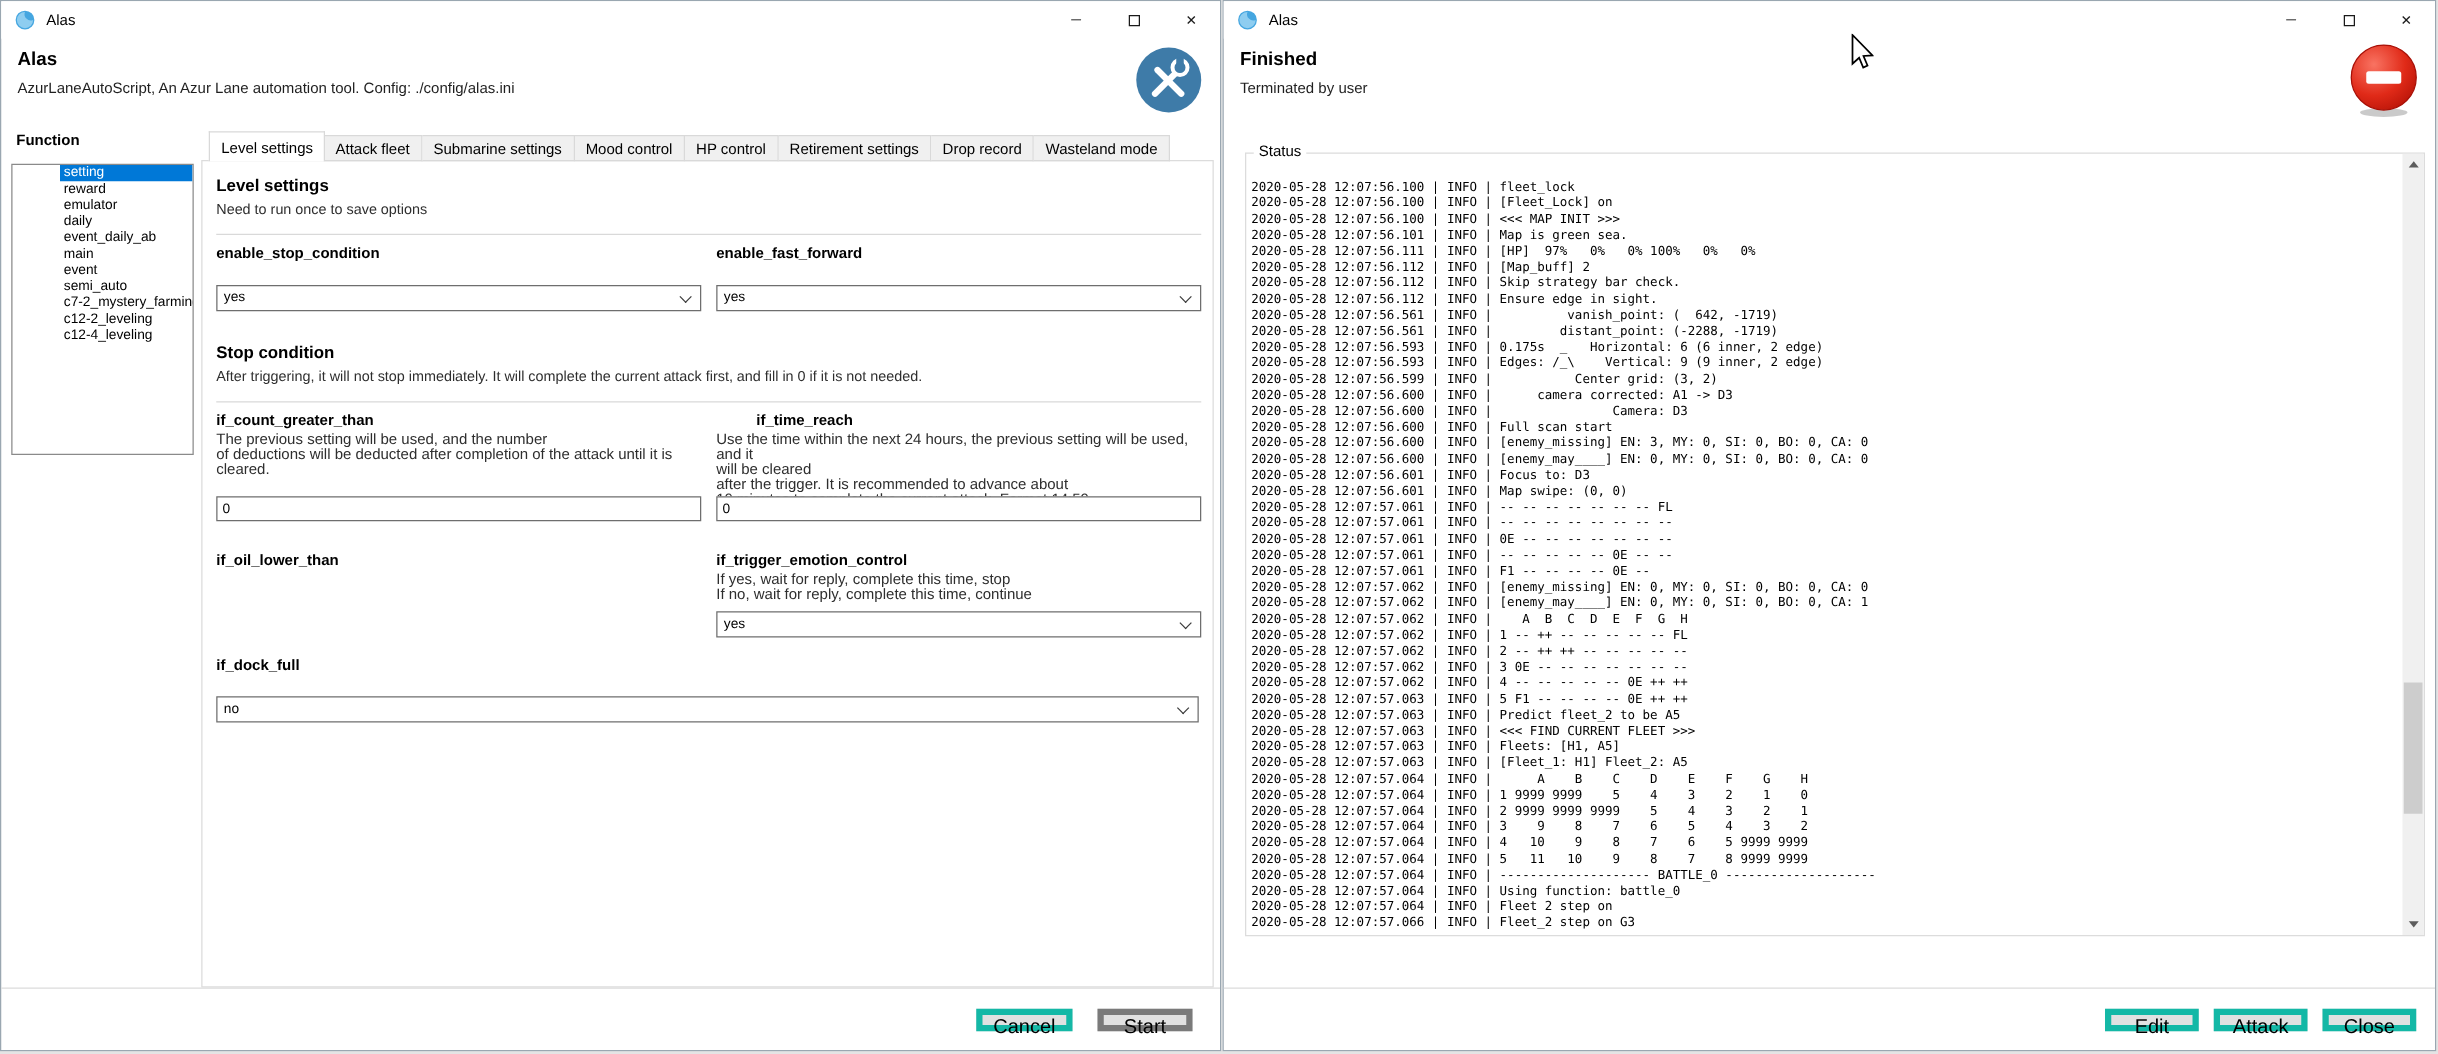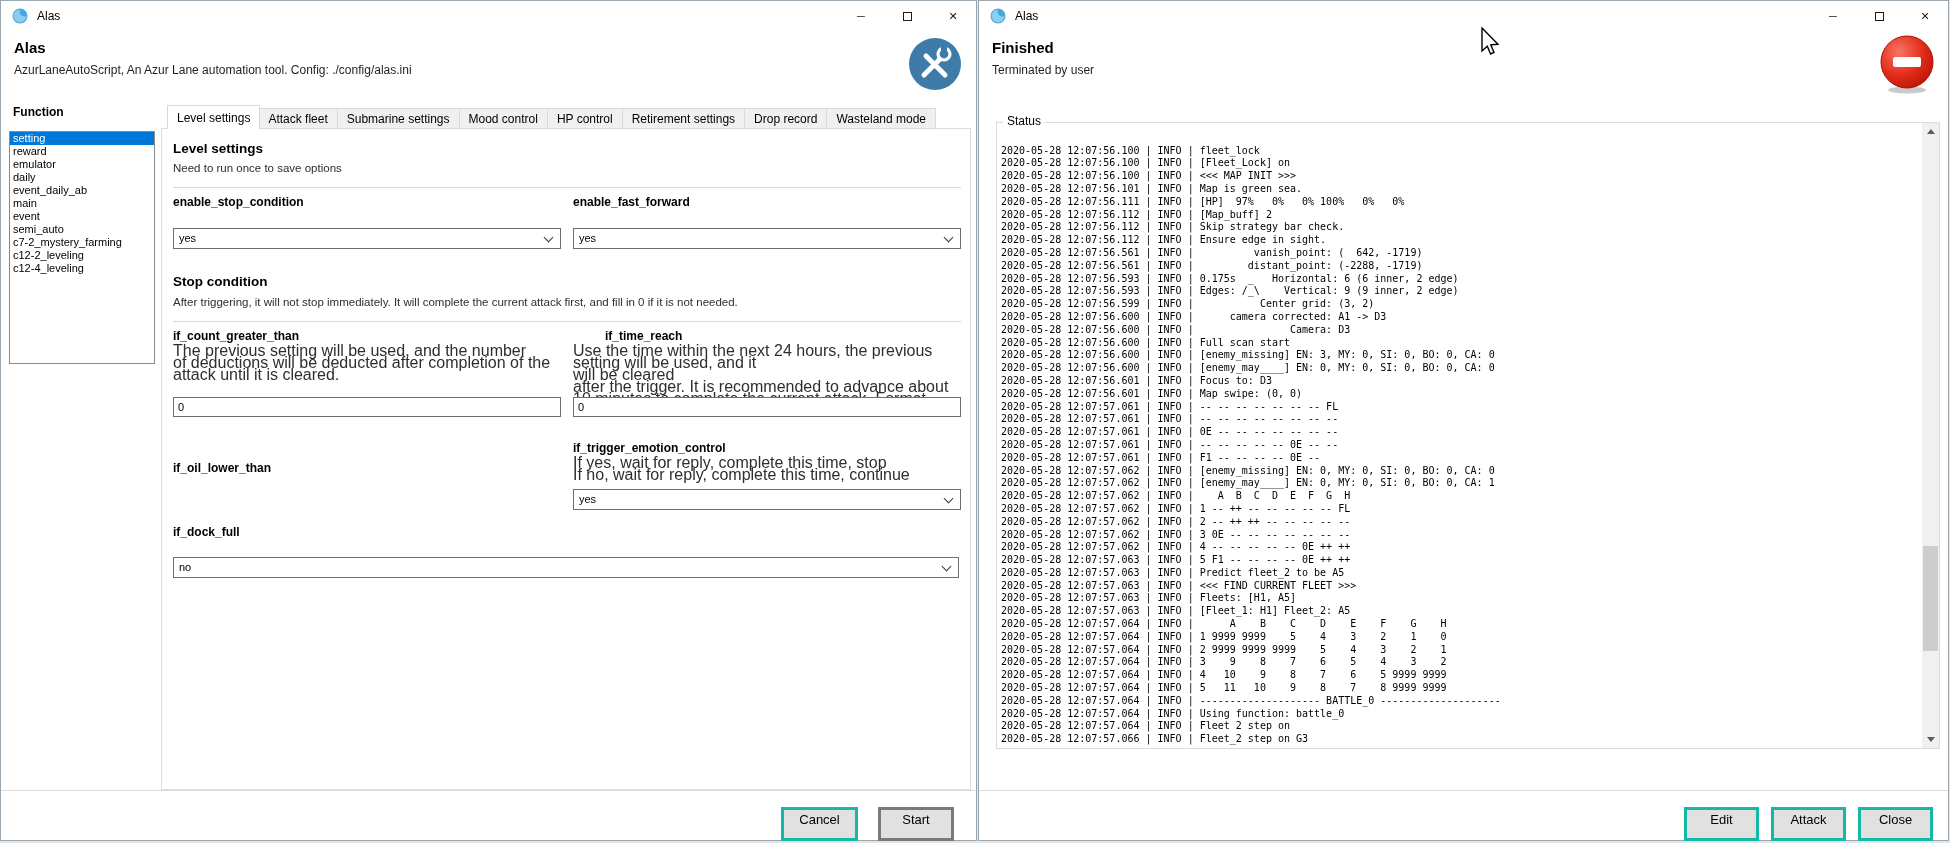--- a/index.html
+++ b/index.html
@@ -23,53 +23,53 @@
 
   
   .header-title { position:absolute; left:13px; top:38px; font-size:15px; font-weight:bold; }
   .header-sub   { position:absolute; left:13px; top:62px; font-size:12px; color:#1f1f1f; }
   .tool-icon { position:absolute; left:907px; top:36px; width:54px; height:54px; }
   .stop-icon { position:absolute; left:898px; top:32px; width:60px; height:62px; }
 
   
   .func-label { position:absolute; left:12px; top:104px; font-size:12px; font-weight:bold; }
   .func-list { position:absolute; left:8px; top:130px; width:146px; height:233px;
-               border:1px solid #8a8a8a; background:#fff; overflow:hidden; }
+               border:1px solid #8a8a8a; background:#fff; overflow:hidden;padding-left:38px; }
   .func-item { height:13px; line-height:13px; font-size:11px; padding-left:3px; white-space:nowrap; cursor:default; }
   .func-item.selected { background:#0078d7; color:#fff; }
 
   
   .tabs { position:absolute; left:166px; top:104px; height:24px; display:flex; align-items:flex-end; z-index:2; }
   .tab { height:21px; line-height:21px; padding:0 9px; font-size:12px; background:#f0f0f0;
          border:1px solid #d9d9d9; border-left:none; white-space:nowrap; }
   .tab:first-child { border-left:1px solid #d9d9d9; }
   .tab.active { height:24px; line-height:24px; background:#fff; border-bottom:none;
                 border-left:1px solid #d9d9d9; margin-right:-1px; z-index:3; position:relative; }
   .panel { position:absolute; left:160px; top:127px; width:810px; height:662px;
            background:#fff; border:1px solid #dcdcdc; }
 
   
   .h1     { position:absolute; font-size:13.5px; font-weight:bold; }
   .sub    { position:absolute; font-size:11.5px; color:#2e2e2e; }
   .hrline { position:absolute; left:172px; width:788px; height:1px; background:#d9d9d9; }
   .flabel { position:absolute; font-size:12px; font-weight:bold; }
-  .fhelp  { position:absolute; font-size:16px; color:#2e2e2e; line-height:12px; white-space:pre-line; }
+  .fhelp  { position:absolute; font-size:12px; color:#2e2e2e; line-height:12px; white-space:pre-line; }
   .combo  { position:absolute; height:21px; width:388px; border:1px solid #6e6e6e; background:#fff;
             font-size:11px; line-height:19px; padding-left:5px; }
   .combo .chev { position:absolute; right:8px; top:5px; width:7px; height:7px;
                  border-right:1px solid #3a3a3a; border-bottom:1px solid #3a3a3a;
                  transform:rotate(45deg); }
   .combo-wide { width:786px; }
   .tinput { position:absolute; height:20px; width:388px; border:1px solid #6e6e6e; background:#fff;
             font-size:11px; padding:0 4px; font-family:"Liberation Sans",sans-serif; outline:none; }
 
   
   .footer-line { position:absolute; left:0; right:0; top:789px; height:1px; background:#dcdcdc; }
-  .btn { position:absolute; top:806px; height:34px; background:#e1e1e1; border:3px solid #14b8a6;
-         font-size:13px; text-align:center; line-height:20px; cursor:default; }
+  .btn { position:absolute; top:806px; height:18px; background:#e1e1e1; border:5px solid #14b8a6;
+         font-size:16px; text-align:center; line-height:20px; cursor:default; }
   .btn.default { border-color:#7a7a7a; }
 
   
   .status-box   { position:absolute; left:17px; top:121px; width:944px; height:627px; border:1px solid #dcdcdc; background:#fff; }
   .status-label { position:absolute; left:24px; top:113px; font-size:12px; background:#fff; padding:0 4px; z-index:2; }
   .log { position:absolute; left:22px; top:124px; width:903px; height:621px; overflow:hidden;
          font-family:"DejaVu Sans Mono", monospace; font-size:10px; line-height:12.8px; white-space:pre; }
   .log-inner { margin-top:-6px; }
   .sbar { position:absolute; left:943px; top:122px; width:17px; height:625px; background:#f0f0f0; }
   .sarr { position:absolute; left:0; width:17px; height:17px; display:flex; align-items:center; justify-content:center; }
@@ -160,21 +160,21 @@
   <div class="fhelp" style="left:172px; top:344px; width:392px;">The previous setting will be used, and the number
  of deductions will be deducted after completion of the attack until it is cleared.</div>
   <div class="flabel" style="left:572px; top:328px;padding-left:32px;">if_time_reach</div>
   <div class="fhelp" style="left:572px; top:344px; width:392px;">Use the time within the next 24 hours, the previous setting will be used, and it
 will be cleared
  after the trigger. It is recommended to advance about
  10 minutes to complete the current attack. Format 14:59</div>
   <input class="tinput" style="left: 172px; top: 396px;" value="0">
   <input class="tinput" style="left: 572px; top: 396px;" value="0">
 
-  <div class="flabel" style="left:172px; top:440px;margin-top:20px;">if_oil_lower_than</div>
+  <div class="flabel" style="left:172px; top:440px;">if_oil_lower_than</div>
   <div class="flabel" style="left:572px; top:440px;">if_trigger_emotion_control</div>
   <div class="fhelp" style="left:572px; top:456px; width:392px;">If yes, wait for reply, complete this time, stop
 If no, wait for reply, complete this time, continue</div>
   <div class="combo" style="left:572px; top:488px;">
     <span>yes</span>
     <span class="chev"></span>
   </div>
 
   <div class="flabel" style="left:172px; top:524px;">if_dock_full</div>
   <div class="combo combo-wide" style="left:172px; top:556px;">

